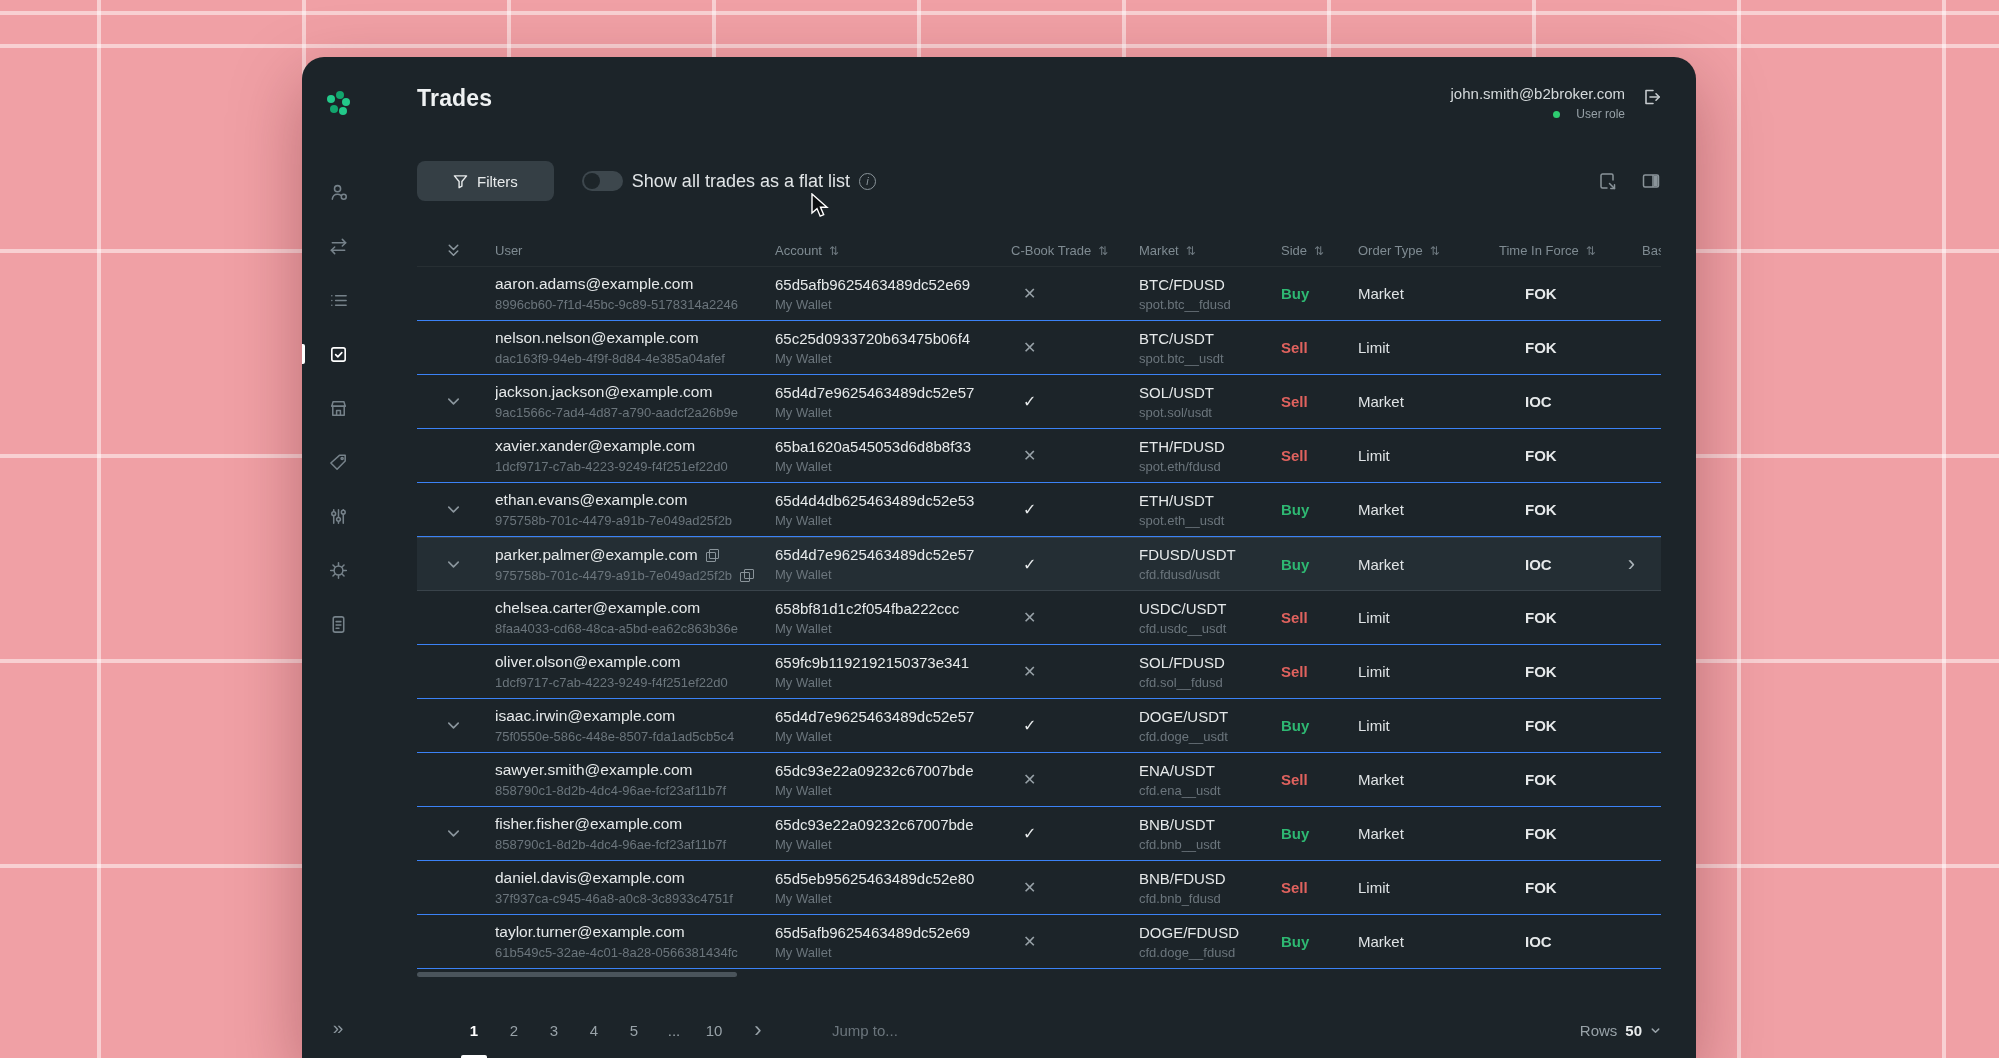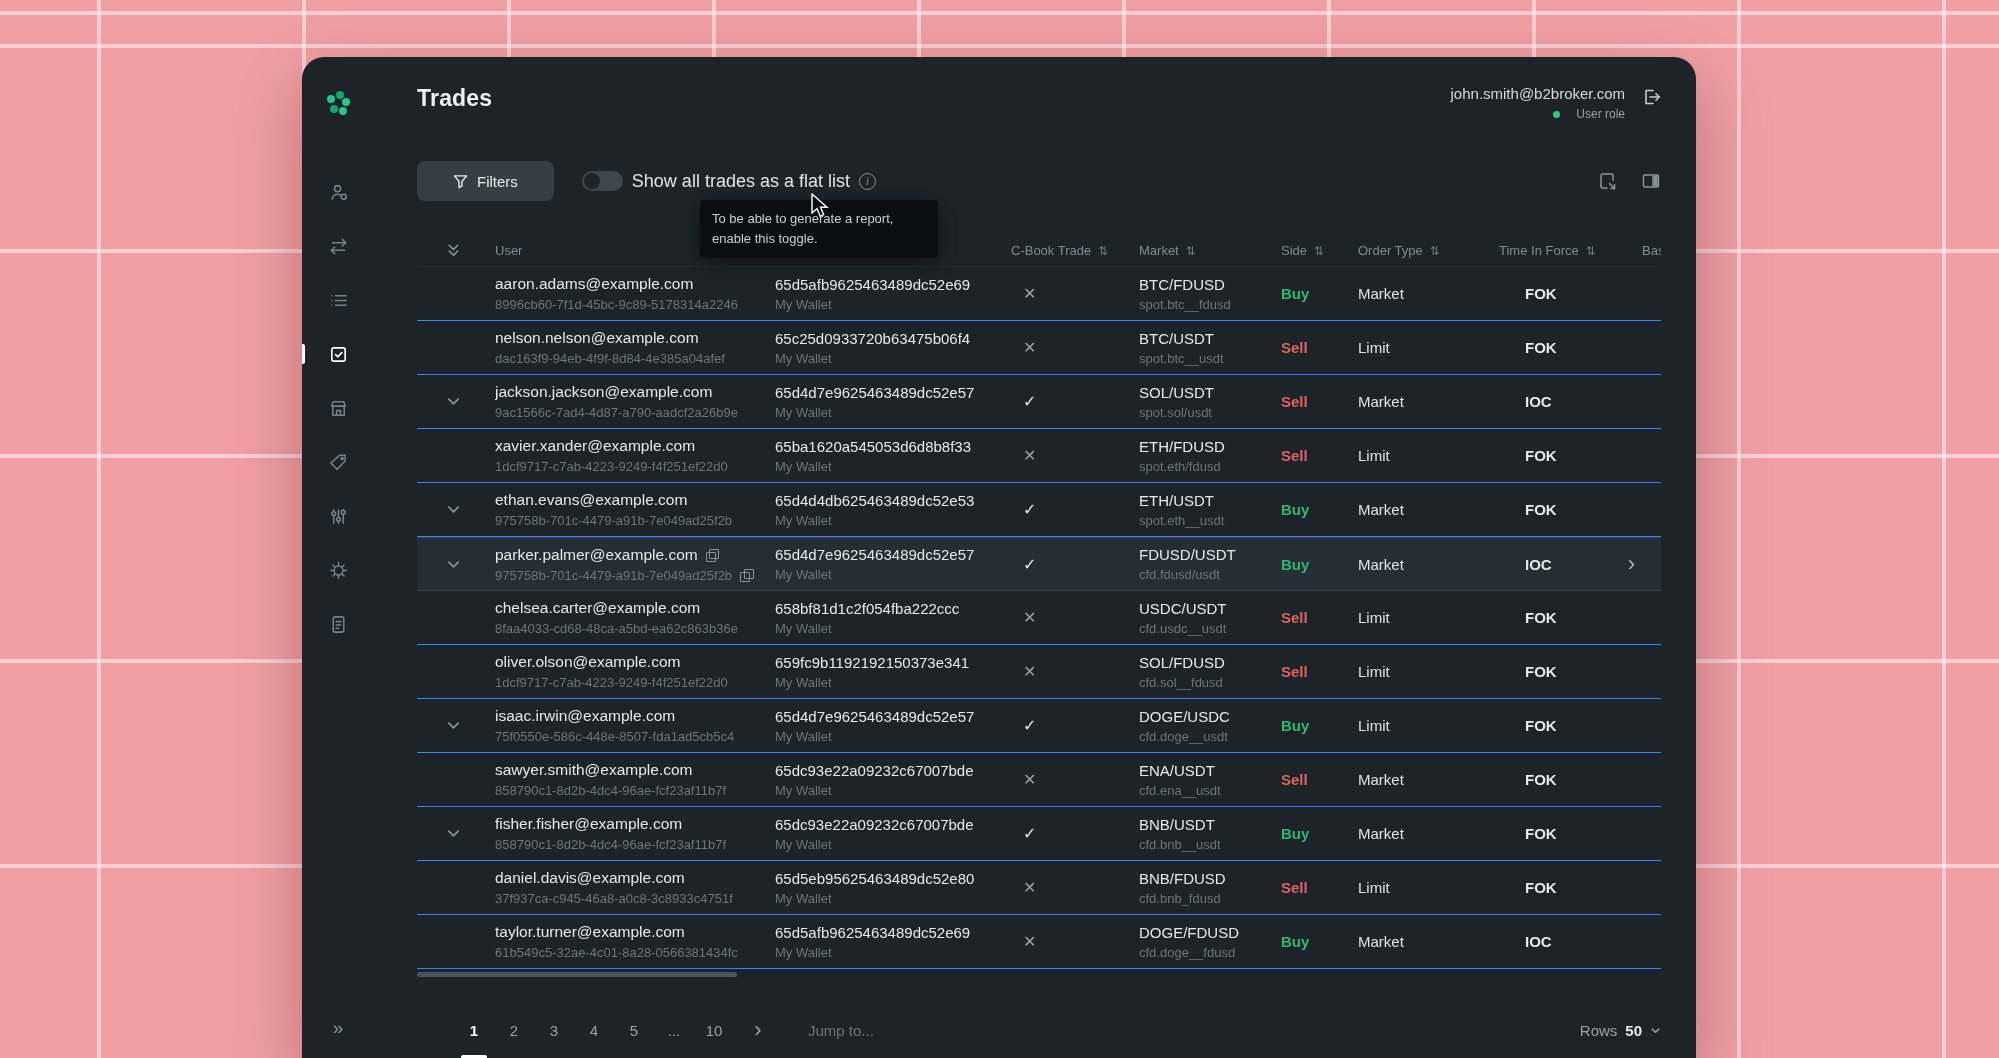--- a/index.html
+++ b/index.html
@@ -74,21 +74,21 @@
   .hscroll-track{ height:10px; display:flex; align-items:center; }
   .hscroll{ width:320px; height:5px; background:#4a545b; border-radius:3px; cursor:pointer; }
   
   .pager{ margin-top:auto; height:56px; display:flex; align-items:center; }
   .pages{ margin-left:37px; display:flex; }
   .page{ width:40px; height:24px; background:none; border:none; color:#98a2a8; font-size:15px; font-family:inherit; cursor:pointer; position:relative; }
   .page.active{ color:#ffffff; font-weight:600; }
   .page.active::after{ content:""; position:absolute; left:7px; right:7px; bottom:-16px; height:3px; background:#fff; border-radius:2px 2px 0 0; }
   .page.ellipsis{ cursor:default; }
   .next{ margin-left:10px; background:none; border:none; color:#98a2a8; font-size:22px; line-height:1; cursor:pointer; width:28px; height:28px; }
-  .jump{ margin-left:36px; width:120px; background:transparent; border:none; outline:none; color:#cfd4d6; font-size:15px; font-family:inherit; }
+  .jump{ margin-left:60px; width:120px; background:transparent; border:none; outline:none; color:#cfd4d6; font-size:15px; font-family:inherit; }
   .jump::placeholder{ color:#6b757c; }
   .rows-sel{ margin-left:auto; display:flex; align-items:center; gap:8px; cursor:pointer; }
   .rlab{ color:#98a2a8; font-size:15px; }
   .rval{ color:#e8ebec; font-size:15px; font-weight:600; }
   
   .cursor{ position:absolute; left:810px; top:193px; z-index:50; pointer-events:none; }
 </style>
 </head>
 <body>
 
@@ -211,21 +211,20 @@
             </svg>
         </span>
         <span class="tool-ic">
           <svg width="20" height="20" viewBox="0 0 20 20" fill="none" stroke="#8a949a" stroke-width="1.5">
               <rect x="2.5" y="4" width="15" height="12" rx="1.5"></rect>
               <path d="M12 4v12"></path>
               <rect x="12.8" y="4.8" width="3.9" height="10.4" fill="#8a949a" stroke="none" rx="0.8"></rect>
             </svg>
         </span>
       </div>
-      <div class="tooltip">To be able to generate a report, enable this toggle.</div>
     </div>
 
     <div class="table">
       <div class="thead">
         <div class="c-exp">
           <svg width="17" height="17" viewBox="0 0 18 18" fill="none" stroke="#8b969d" stroke-width="1.6" stroke-linecap="round" stroke-linejoin="round">
               <path d="M4.5 3.5L9 8l4.5-4.5"></path>
               <path d="M4.5 9.5L9 14l4.5-4.5"></path>
             </svg>
         </div>
@@ -508,21 +507,21 @@
       <div class="l2">
                 <span>75f0550e-586c-448e-8507-fda1ad5cb5c4</span>
               </div>
     </div>
     <div class="cell c-acc">
       <div class="l1">65d4d7e9625463489dc52e57</div>
       <div class="l2">My Wallet</div>
     </div>
     <div class="cell c-cbook"><span class="cb yes">✓</span></div>
     <div class="cell c-market">
-      <div class="l1">DOGE/USDC</div>
+      <div class="l1">DOGE/USDT</div>
       <div class="l2">cfd.doge__usdt</div>
     </div>
     <div class="cell c-side buy">Buy</div>
     <div class="cell c-ot">Limit</div>
     <div class="cell c-tif">FOK</div>
     <div class="cell c-base"></div>
 
   </div>
           <div class="trow">
     <div class="cell c-exp">

